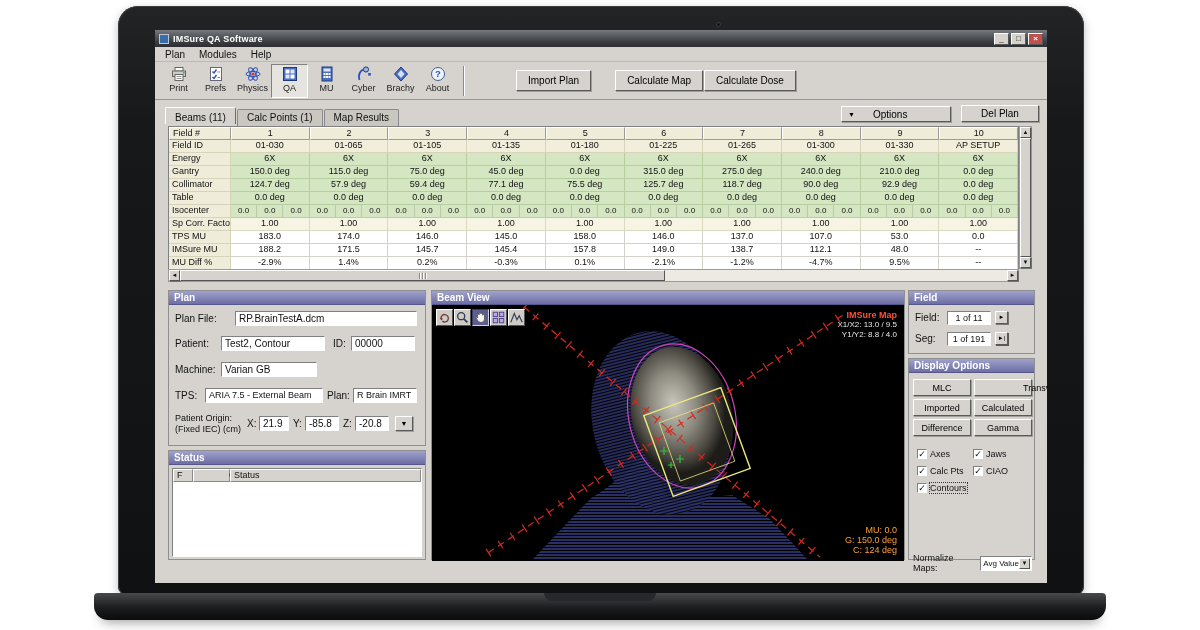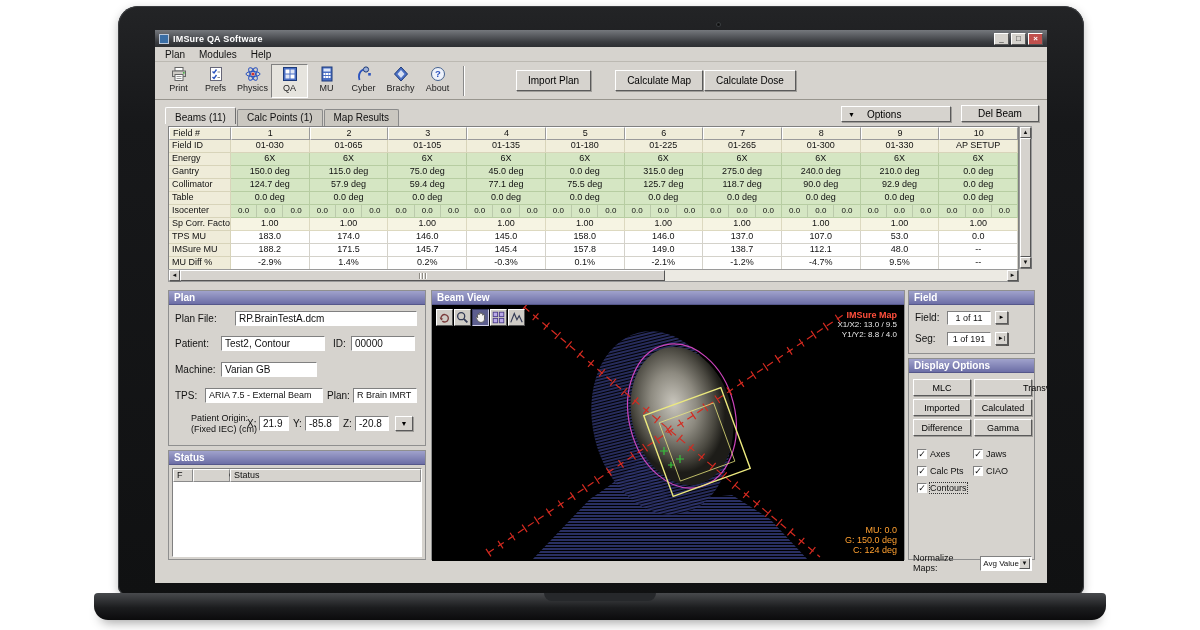--- a/index.html
+++ b/index.html
@@ -48,21 +48,21 @@
     box-shadow:1px 1px 0 rgba(0,0,0,.25); font-size:10px; font-family:"Liberation Sans",sans-serif; }
   .action-btn { height:21px; padding:0 11px; margin-right:1px; }
   .action-btn:first-child { margin-right:24px; }
 
   .tabrow { position:absolute; left:8px; top:74px; right:8px; height:20px; }
   .tabs { position:absolute; left:2px; bottom:0; display:flex; }
   .tab { background:#cac7c0; border:1px solid #8a8a8a; border-bottom:none; border-radius:2px 2px 0 0;
     padding:2px 9px 1px; margin-right:1px; font-size:10px; position:relative; top:2px; }
   .tab.active { background:#d6d3ce; border-color:#fff #6f6f6f #d6d3ce #fff; top:0; padding-top:4px; z-index:2; }
   .options-btn { position:absolute; right:88px; bottom:2px; width:110px; height:16px; display:flex;
-    align-items:center; gap:12px; padding:0 6px; }
+    align-items:center; gap:18px; padding:0 6px; }
   .options-arrow { font-size:7px; }
   .delbeam-btn { position:absolute; right:0; bottom:2px; width:78px; height:17px; }
 
   
   .table-area { position:absolute; left:13px; top:96px; width:864px; height:112px; }
   .beams-table { position:absolute; left:0; top:0; width:851px; height:143px; border:1px solid #808080; background:#fff; }
   .trow { display:flex; height:13px; }
   .tcell { flex:1; border-right:1px solid #c9c6bc; border-bottom:1px solid #c9c6bc;
     font-size:9px; line-height:11px; text-align:center; overflow:hidden; white-space:nowrap; }
   .tcell.label { flex:none; width:62px; text-align:left; padding-left:3px; background:#efecd9; border-color:#d8d4ba; }
@@ -91,21 +91,21 @@
     background:repeating-linear-gradient(90deg,#8e8b84 0 1px,#fff 1px 2px,rgba(0,0,0,0) 2px 3px); }
 
   
   .panel { position:absolute; border:1px solid #8f8f8f; background:#d6d3ce; }
   .phead { height:14px; background:linear-gradient(#a0a2cc,#6c6ea6); color:#fff; font-size:10px; font-weight:bold;
     display:flex; align-items:center; padding:0 5px; border-bottom:1px solid #55578a; }
   .pbody { position:relative; width:100%; }
 
   .plan-panel { left:13px; top:260px; width:258px; height:156px; }
   .flabel { position:absolute; font-size:10px; color:#111; }
-  .flabel.small { font-size:9px;margin-left:16px; }
+  .flabel.small { font-size:9px; }
   .input { position:absolute; height:15px; background:#fff; border:1px solid; border-color:#808080 #fff #fff #808080;
     font-size:10px; line-height:13px; padding:0 3px; overflow:hidden; white-space:nowrap; }
   .input.f9 { font-size:9px; }
   .drop-btn { position:absolute; width:18px; height:15px; font-size:7px; text-align:center; line-height:13px; }
 
   .status-panel { left:13px; top:420px; width:258px; height:110px; }
   .status-list { position:absolute; left:3px; top:3px; width:250px; height:89px; background:#fff;
     border:1px solid; border-color:#808080 #fff #fff #808080; }
   .status-cols { display:flex; height:13px; }
   .status-cols > div { border:1px solid; border-color:#fff #8a8a8a #8a8a8a #fff; background:#d6d3ce;
@@ -280,21 +280,21 @@
     <div class="tabrow">
       <div class="tabs">
           <div class="tab active">Beams (11)</div>
           <div class="tab">Calc Points (1)</div>
           <div class="tab">Map Results</div>
         </div>
       <button class="btn options-btn">
         <span class="options-arrow">▼</span>
         <span>Options</span>
       </button>
-      <button class="btn delbeam-btn">Del Beam</button>
+      <button class="btn delbeam-btn">Del Plan</button>
     </div>
 
     <div class="table-area">
       <div class="beams-table">
           <div class="trow header">
             <div class="tcell label">Field #</div>
             <div class="tcell col">1</div>
             <div class="tcell col">2</div>
             <div class="tcell col">3</div>
             <div class="tcell col">4</div>

